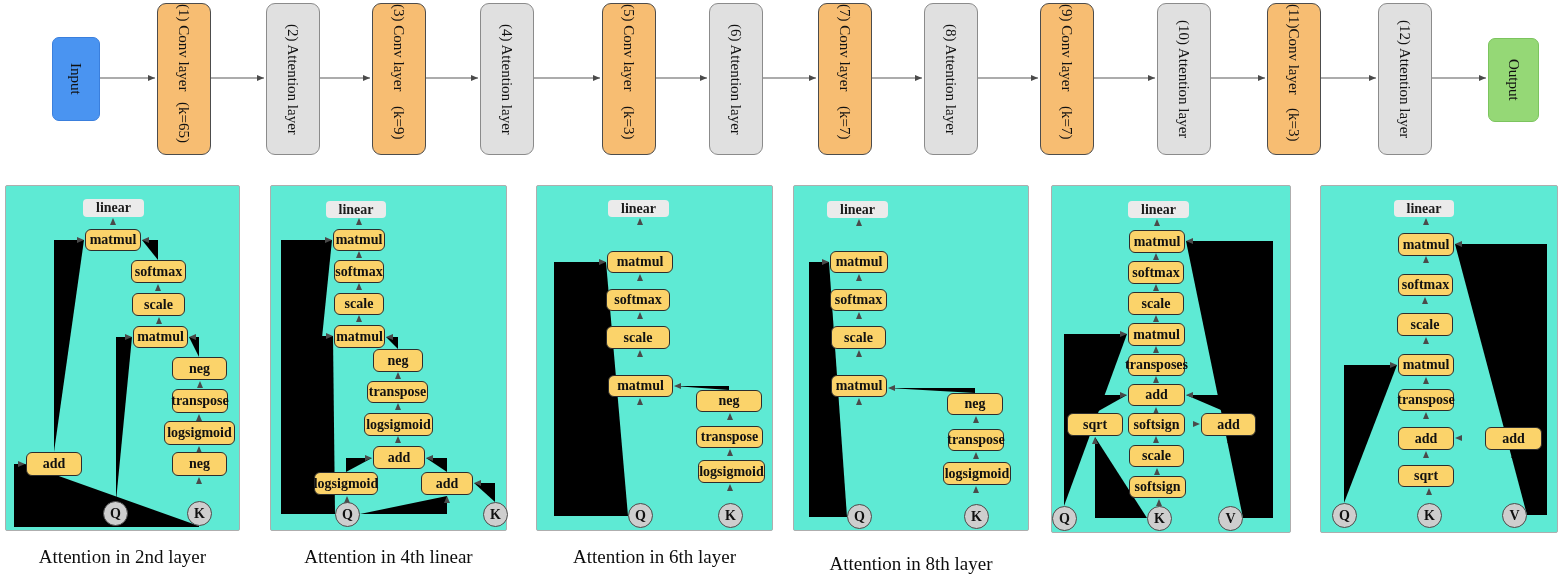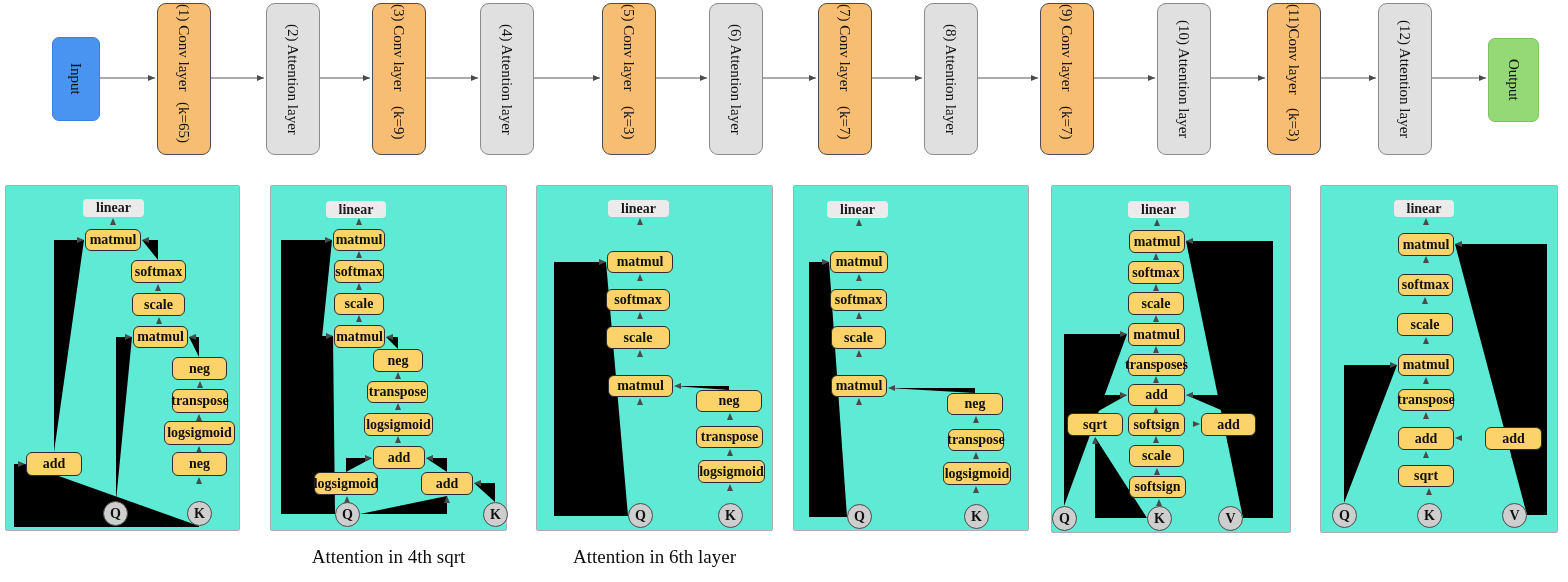--- a/index.html
+++ b/index.html
@@ -157,20 +157,21 @@
       <div class="node op" style="left: 126px; top: 107px; width: 53px; height: 23px;">scale</div>
       <div class="node op" style="left: 127px; top: 140px; width: 55px; height: 22px;">matmul</div>
       <div class="node op" style="left: 166px; top: 171px; width: 55px; height: 23px;">neg</div>
       <div class="node op" style="left: 166px; top: 203px; width: 56px; height: 24px;">transpose</div>
       <div class="node op" style="left: 158px; top: 235px; width: 71px; height: 24px;">logsigmoid</div>
       <div class="node op" style="left: 166px; top: 266px; width: 55px; height: 24px;">neg</div>
       <div class="node op" style="left: 20px; top: 266px; width: 56px; height: 24px;">add</div>
       <div class="node io" style="left: 97px; top: 315px; width: 25px; height: 25px;">Q</div>
       <div class="node io" style="left: 181px; top: 315px; width: 25px; height: 25px;">K</div>
     </div>
+    <div class="caption" style="left: 5px; top: 546px; width: 235px;">Attention in 2nd layer</div>
     <div class="panel" style="left: 270px; top: 185px; width: 237px; height: 346px;">
       <svg width="237" height="346">
         <defs>
           <marker id="arrow-p1" markerWidth="8" markerHeight="8" refX="7" refY="3" orient="auto" markerUnits="userSpaceOnUse">
             <path d="M0,0 L7,3 L0,6 Z" fill="#4a4a4a"></path>
           </marker>
         </defs>
         <polyline points="88,43 88,32" marker-end="url(#arrow-p1)"></polyline>
         <polyline points="88,74 88,65" marker-end="url(#arrow-p1)"></polyline>
         <polyline points="88,107 88,97" marker-end="url(#arrow-p1)"></polyline>
@@ -194,21 +195,21 @@
       <div class="node op" style="left: 63px; top: 139px; width: 51px; height: 23px;">matmul</div>
       <div class="node op" style="left: 102px; top: 163px; width: 50px; height: 23px;">neg</div>
       <div class="node op" style="left: 96px; top: 195px; width: 61px; height: 22px;">transpose</div>
       <div class="node op" style="left: 93px; top: 227px; width: 69px; height: 23px;">logsigmoid</div>
       <div class="node op" style="left: 102px; top: 260px; width: 52px; height: 23px;">add</div>
       <div class="node op" style="left: 43px; top: 286px; width: 64px; height: 23px;">logsigmoid</div>
       <div class="node op" style="left: 150px; top: 286px; width: 52px; height: 23px;">add</div>
       <div class="node io" style="left: 64px; top: 316px; width: 25px; height: 25px;">Q</div>
       <div class="node io" style="left: 212px; top: 316px; width: 25px; height: 25px;">K</div>
     </div>
-    <div class="caption" style="left: 270px; top: 546px; width: 237px;">Attention in 4th sqrt</div>
+    <div class="caption" style="left: 270px; top: 546px; width: 237px;">Attention in 4th linear</div>
     <div class="panel" style="left: 536px; top: 185px; width: 237px; height: 346px;">
       <svg width="237" height="346">
         <defs>
           <marker id="arrow-p2" markerWidth="8" markerHeight="8" refX="7" refY="3" orient="auto" markerUnits="userSpaceOnUse">
             <path d="M0,0 L7,3 L0,6 Z" fill="#4a4a4a"></path>
           </marker>
         </defs>
         <polyline points="103,65 103,32" marker-end="url(#arrow-p2)"></polyline>
         <polyline points="103,103 103,88" marker-end="url(#arrow-p2)"></polyline>
         <polyline points="103,140 103,126" marker-end="url(#arrow-p2)"></polyline>
@@ -254,20 +255,21 @@
       <div class="node op" style="left: 36px; top: 65px; width: 58px; height: 22px;">matmul</div>
       <div class="node op" style="left: 36px; top: 103px; width: 57px; height: 22px;">softmax</div>
       <div class="node op" style="left: 37px; top: 140px; width: 55px; height: 23px;">scale</div>
       <div class="node op" style="left: 37px; top: 189px; width: 56px; height: 22px;">matmul</div>
       <div class="node op" style="left: 153px; top: 207px; width: 56px; height: 22px;">neg</div>
       <div class="node op" style="left: 154px; top: 243px; width: 56px; height: 22px;">transpose</div>
       <div class="node op" style="left: 149px; top: 276px; width: 68px; height: 23px;">logsigmoid</div>
       <div class="node io" style="left: 53px; top: 318px; width: 25px; height: 25px;">Q</div>
       <div class="node io" style="left: 170px; top: 318px; width: 25px; height: 25px;">K</div>
     </div>
+    <div class="caption" style="left: 793px; top: 553px; width: 236px;">Attention in 8th layer</div>
     <div class="panel" style="left: 1051px; top: 185px; width: 240px; height: 348px;">
       <svg width="240" height="348">
         <defs>
           <marker id="arrow-p4" markerWidth="8" markerHeight="8" refX="7" refY="3" orient="auto" markerUnits="userSpaceOnUse">
             <path d="M0,0 L7,3 L0,6 Z" fill="#4a4a4a"></path>
           </marker>
         </defs>
         <polyline points="105,44 105,33" marker-end="url(#arrow-p4)"></polyline>
         <polyline points="104,75 104,67" marker-end="url(#arrow-p4)"></polyline>
         <polyline points="104,106 104,98" marker-end="url(#arrow-p4)"></polyline>

